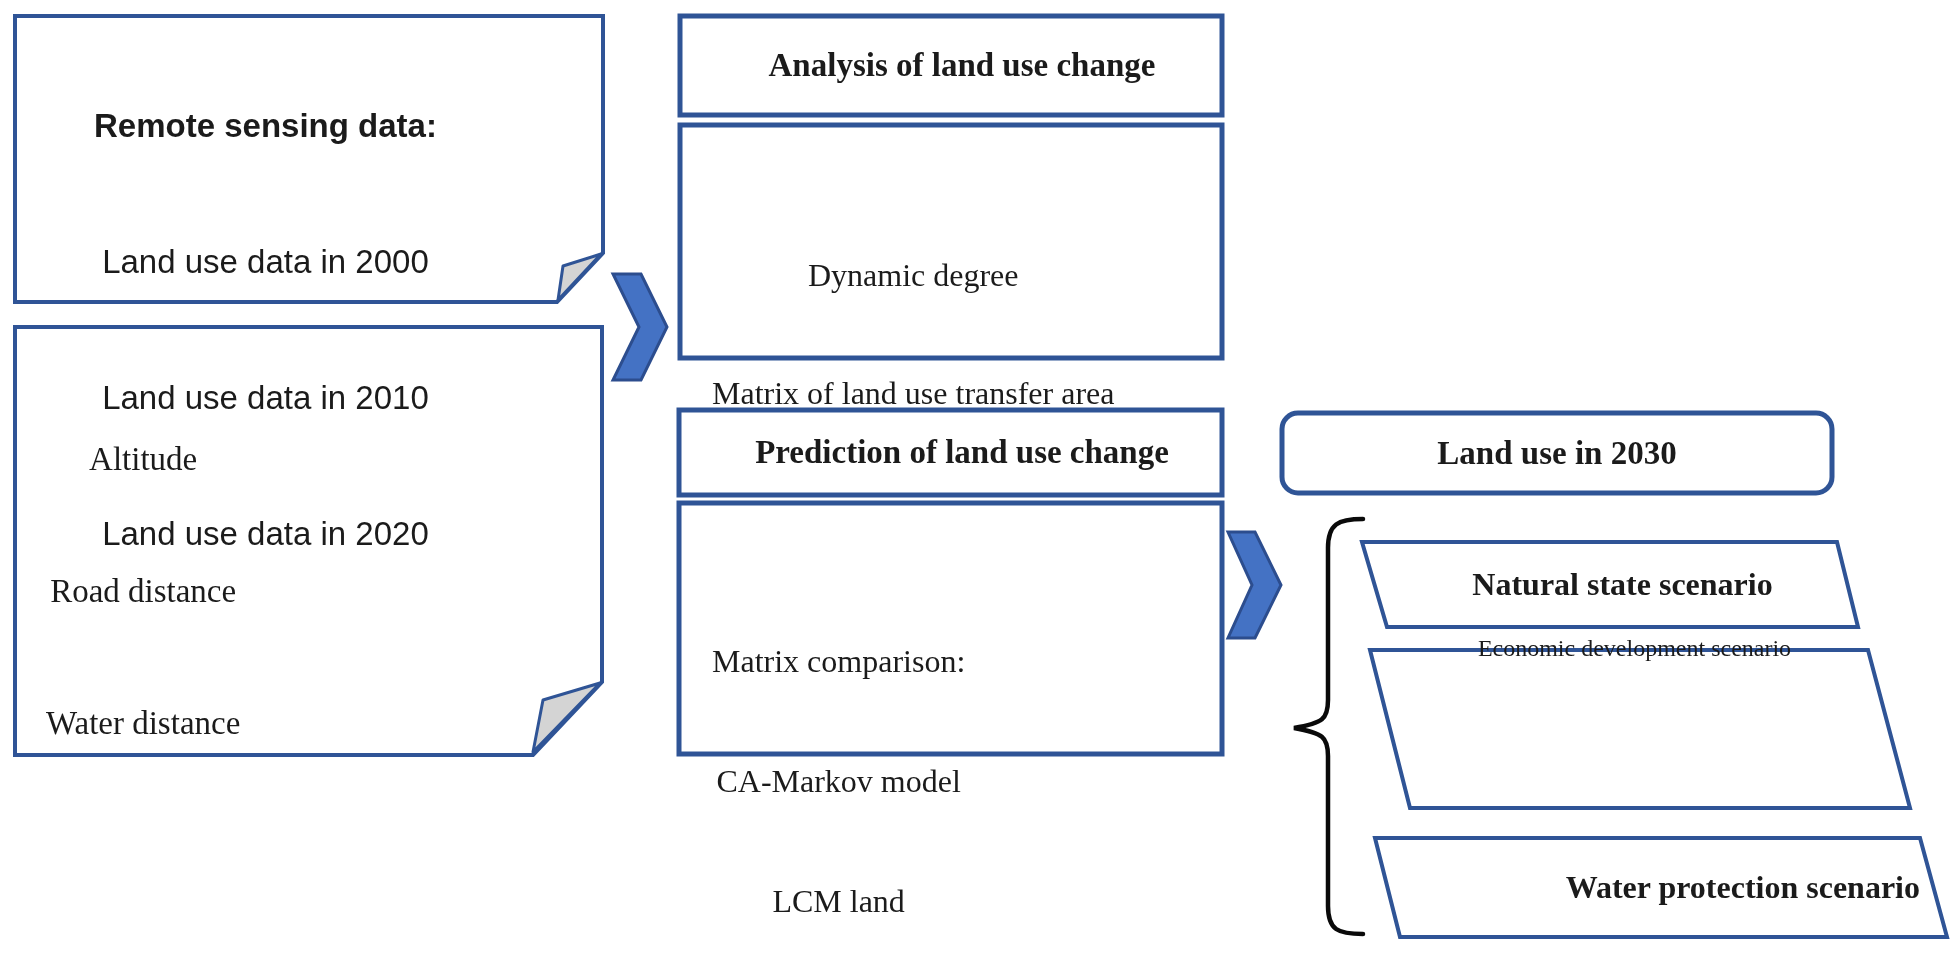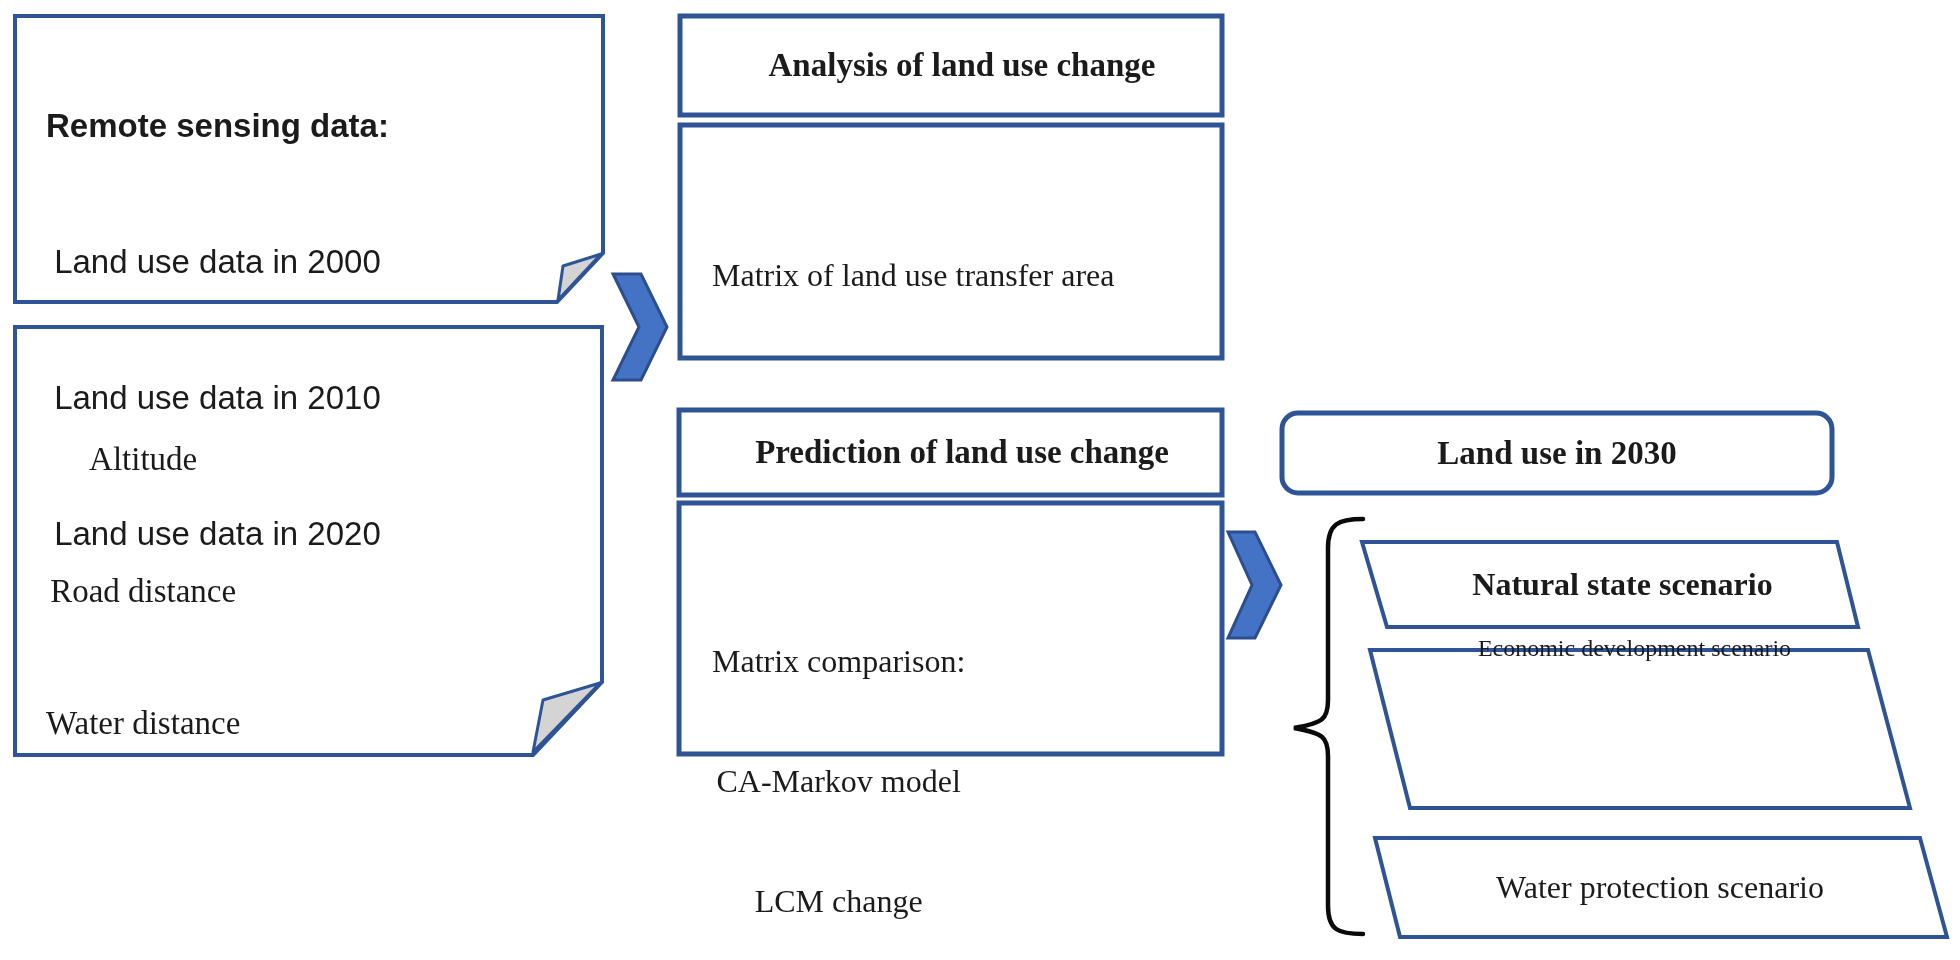--- a/index.html
+++ b/index.html
@@ -1,33 +1,33 @@
 <!DOCTYPE html>
 <html><head>
 <meta charset="utf-8">
 <style>
   html,body{margin:0;padding:0;background:#ffffff;}
   #canvas{position:relative;width:1960px;height:960px;background:#ffffff;overflow:hidden;
           font-family:"Liberation Serif", serif;color:#1b1b1b;}
   #shapes{position:absolute;left:0;top:0;width:1960px;height:960px;}
   .txt{position:absolute;white-space:pre-line;text-align:center;}
-  .sans{font-family:"Liberation Sans", sans-serif;}
+  .sans{font-family:"Liberation Sans", sans-serif;margin-left:48px;}
   .serif{font-family:"Liberation Serif", serif;}
   .b{font-weight:bold;}
 
   .rs-list{left:46px;top:24px;font-size:33px;line-height:68px;}
   .df-list{left:46px;top:360px;font-size:33px;line-height:66px;}
   .an-head{left:712px;top:16px;width:500px;height:99px;line-height:99px;font-size:33px;}
   .an-body{left:712px;top:187px;font-size:32px;line-height:59px;}
   .pr-head{left:712px;top:410px;width:500px;height:85px;line-height:85px;font-size:33px;}
   .pr-body{left:712px;top:571px;font-size:32px;line-height:60px;}
   .lu2030{left:1282px;top:413px;width:550px;height:80px;line-height:80px;text-align:center;font-size:33px;}
   .sc1{left:1387px;top:542px;width:471px;height:85px;line-height:85px;text-align:center;font-size:32px;font-weight:bold;}
   .sc2{left:1462px;top:628px;width:345px;font-size:24px;line-height:41px;}
-  .sc3{left:1400px;top:838px;width:520px;height:99px;line-height:99px;text-align:center;font-size:32px;}
+  .sc3{left:1400px;top:838px;width:520px;height:99px;line-height:99px;text-align:right;font-size:32px;font-weight:bold;}
 </style>
 </head>
 <body>
 
 <div id="canvas">
 
   <svg id="shapes" xmlns="http://www.w3.org/2000/svg" viewBox="0 0 1960 960">
 
     <path d="M15,16 H603 V253 L557,302 H15 Z" fill="#ffffff" stroke="#2f5496" stroke-width="4" stroke-linejoin="miter"></path>
     <path d="M601,254 L563,266 L558,300 Z" fill="#d4d4d4" stroke="#2f5496" stroke-width="3" stroke-linejoin="round"></path>
@@ -66,28 +66,29 @@
 
   <div class="txt serif df-list">
     <div>Altitude</div>
     <div>Road distance</div>
     <div>Water distance</div>
     
   </div>
 
   <div class="txt serif b an-head">Analysis of land use change</div>
   <div class="txt serif an-body">
+    <div>Dynamic degree</div>
     <div>Matrix of land use transfer area</div>
   </div>
 
   <div class="txt serif b pr-head">Prediction of land use change</div>
   <div class="txt serif pr-body">
     <div>Matrix comparison:</div>
     <div>CA-Markov model</div>
-    <div>LCM change</div>
+    <div>LCM land</div>
   </div>
 
   <div class="txt serif b lu2030">Land use in 2030</div>
 
   <div class="txt serif sc1">Natural state scenario</div>
   <div class="txt serif sc2">Economic development scenario</div>
   <div class="txt serif sc3">Water protection scenario</div>
 
 </div>
 

